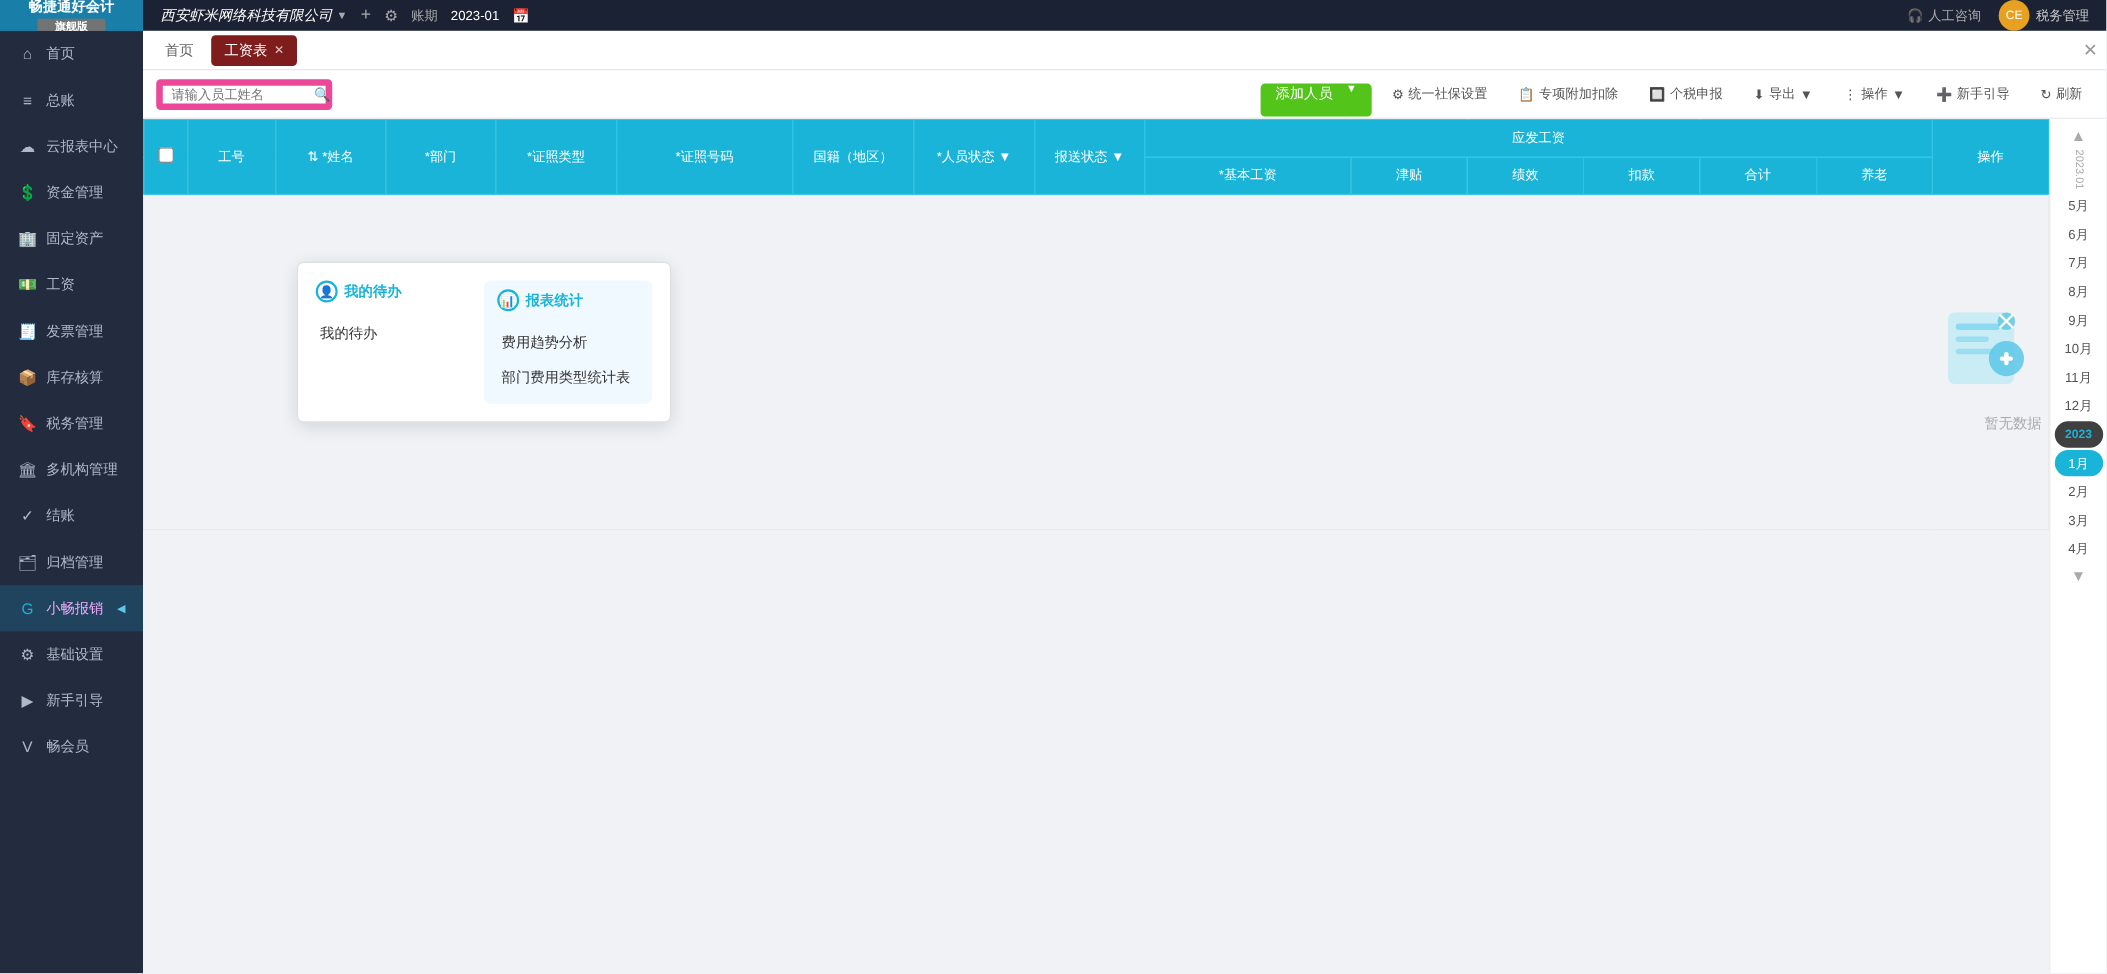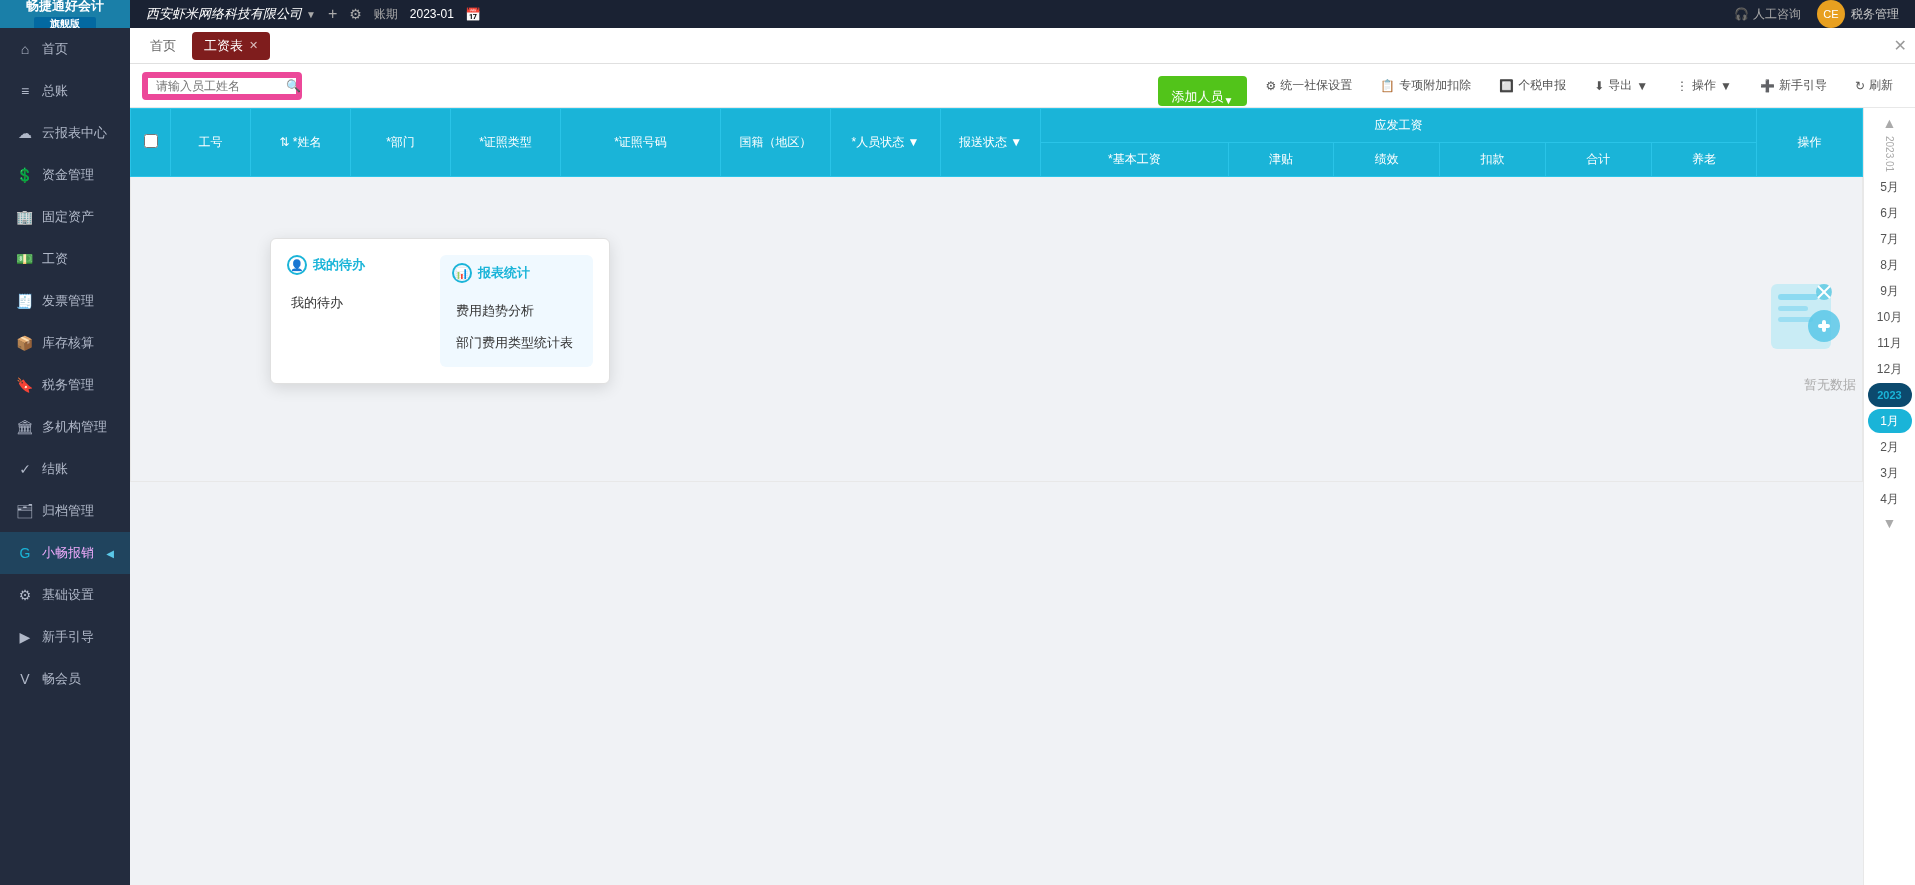--- a/index.html
+++ b/index.html
@@ -20,21 +20,21 @@
       display: flex;
       flex-direction: column;
       align-items: center;
       justify-content: center;
       color: white;
       font-size: 12px;
       font-weight: bold;
       flex-shrink: 0;
     }
     .logo-top { font-size: 13px; color: #fff; }
-    .logo-badge { font-size: 10px; background: #0369a1; color: #fff; padding: 0 16px; border-radius: 2px; margin-top: 2px; }
+    .logo-badge { font-size: 10px; background: #737373; color: #fff; padding: 0 16px; border-radius: 2px; margin-top: 2px; }
     .header-middle {
       flex: 1;
       display: flex;
       align-items: center;
       padding: 0 16px;
       gap: 12px;
       color: #ccc;
     }
     .company-name {
       color: #fff;
@@ -174,22 +174,22 @@
     .add-person-btn {
       height: 30px;
       padding: 0 14px;
       background: #52c41a;
       color: #fff;
       border: none;
       border-radius: 4px;
       cursor: pointer;
       font-size: 13px;
       display: flex;
-      align-items: flex-end;
-      gap: 0;
+      align-items: flex-start;
+      gap: 12px;
       margin-top: 10px;
     }
     .add-person-btn .chevron { font-size: 10px; }
     .toolbar-btn {
       height: 28px;
       padding: 0 10px;
       background: none;
       border: none;
       cursor: pointer;
       font-size: 12px;
@@ -288,21 +288,21 @@
       display: flex;
       align-items: center;
       justify-content: center;
       font-size: 12px;
       color: #555;
       cursor: pointer;
       border-radius: 12px;
       margin: 1px 0;
     }
     .month-item.current { background: #1ab4d8; color: #fff; border-radius: 12px; }
-    .month-item.year-label { color: #1ab4d8; font-weight: bold; font-size: 11px; background: #0c4a6e; }
+    .month-item.year-label { color: #1ab4d8; font-weight: bold; font-size: 11px; background: #404040; }
 
     
     .dropdown-popup {
       position: absolute;
       top: 130px;
       left: 140px;
       width: 340px;
       background: #fff;
       border: 1px solid #e0e0e0;
       border-radius: 6px;

